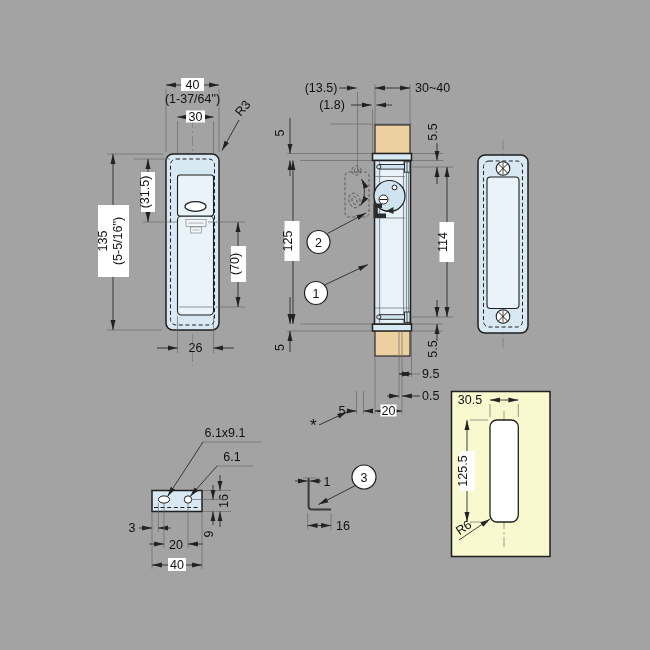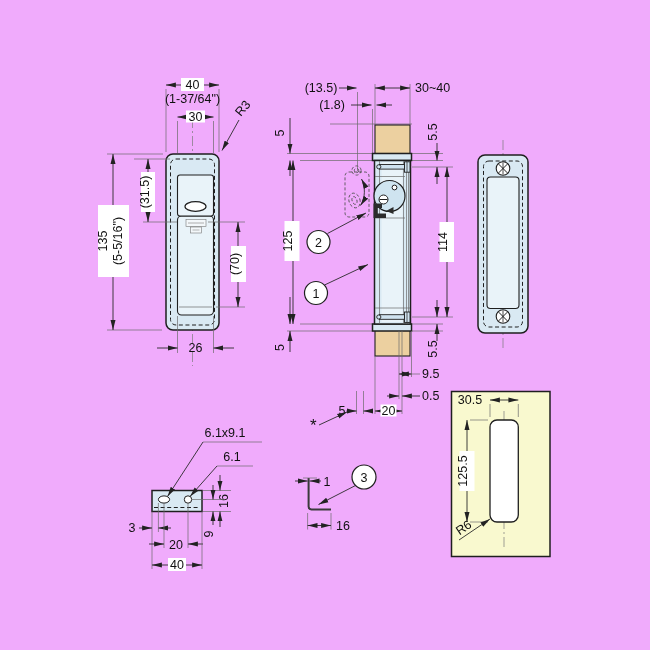--- a/index.html
+++ b/index.html
@@ -1,16 +1,16 @@
 <!DOCTYPE html>
 <html><head>
 <meta charset="utf-8">
 <style>
   html,body{margin:0;padding:0;background:#fff;}
-  #stage{width:650px;height:650px;position:relative;background:#f0abfc;font-family:"Liberation Sans",sans-serif;}
+  #stage{width:650px;height:650px;position:relative;background:#a3a3a3;font-family:"Liberation Sans",sans-serif;}
   svg{position:absolute;left:0;top:0;}
   .part{fill:#d9e9f3;stroke:#1f1f1f;stroke-width:1.5;}
   .inner{fill:#e9f3f9;stroke:#1f1f1f;stroke-width:1.1;}
   .tan{fill:#ecd0a0;stroke:#1f1f1f;stroke-width:1.1;}
   .yellow{fill:#f9f9cf;stroke:#1f1f1f;stroke-width:1.5;}
   .thin{stroke:#6a6a6a;stroke-width:0.7;fill:none;}
   .dim{stroke:#2a2a2a;stroke-width:0.9;fill:none;}
   .hid{stroke:#1f1f1f;stroke-width:1.0;fill:none;stroke-dasharray:4 2.6;}
   .gh{stroke:#555;stroke-width:0.9;fill:none;stroke-dasharray:3 2;}
   .cl{stroke:#7a7a7a;stroke-width:0.7;fill:none;stroke-dasharray:10 3 2 3;}

